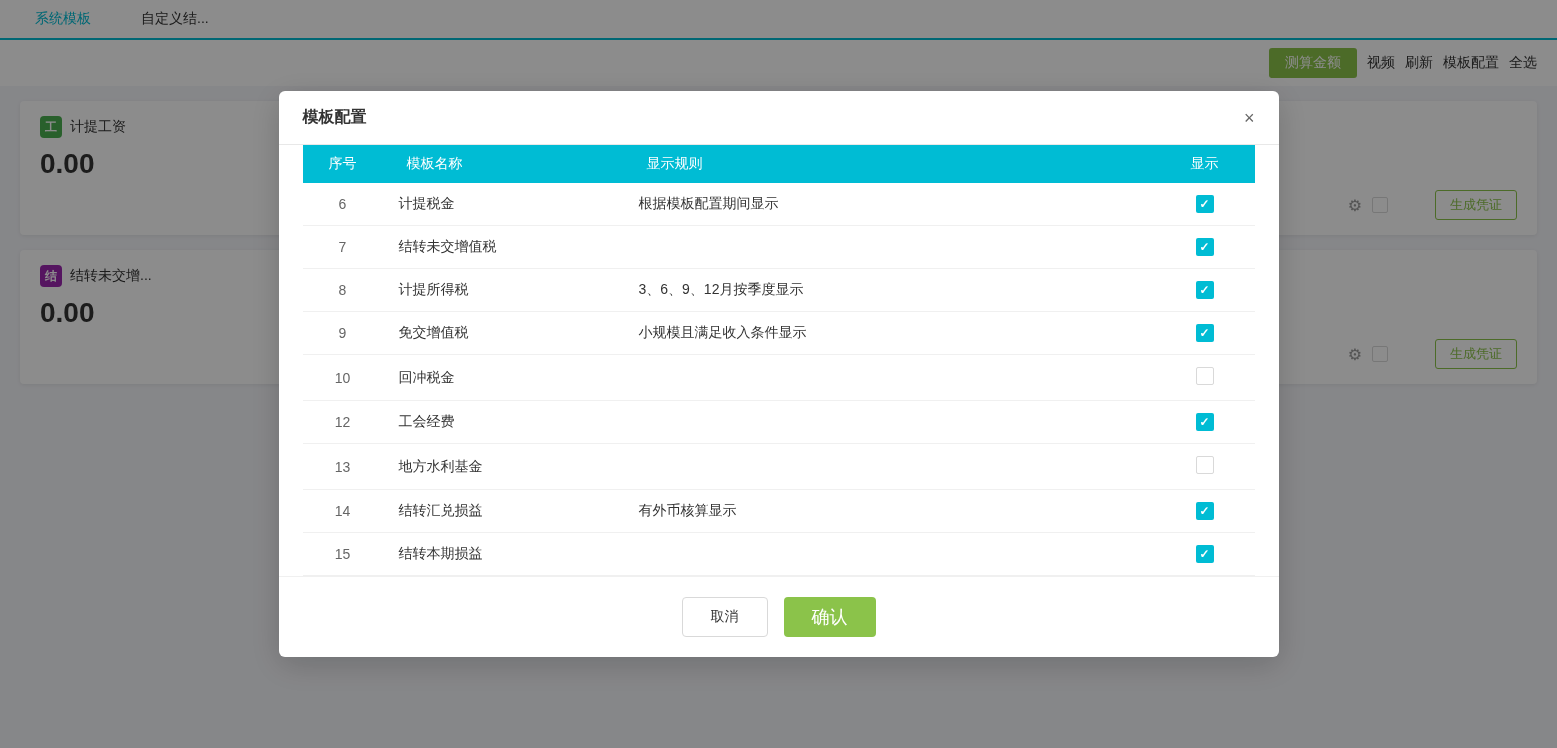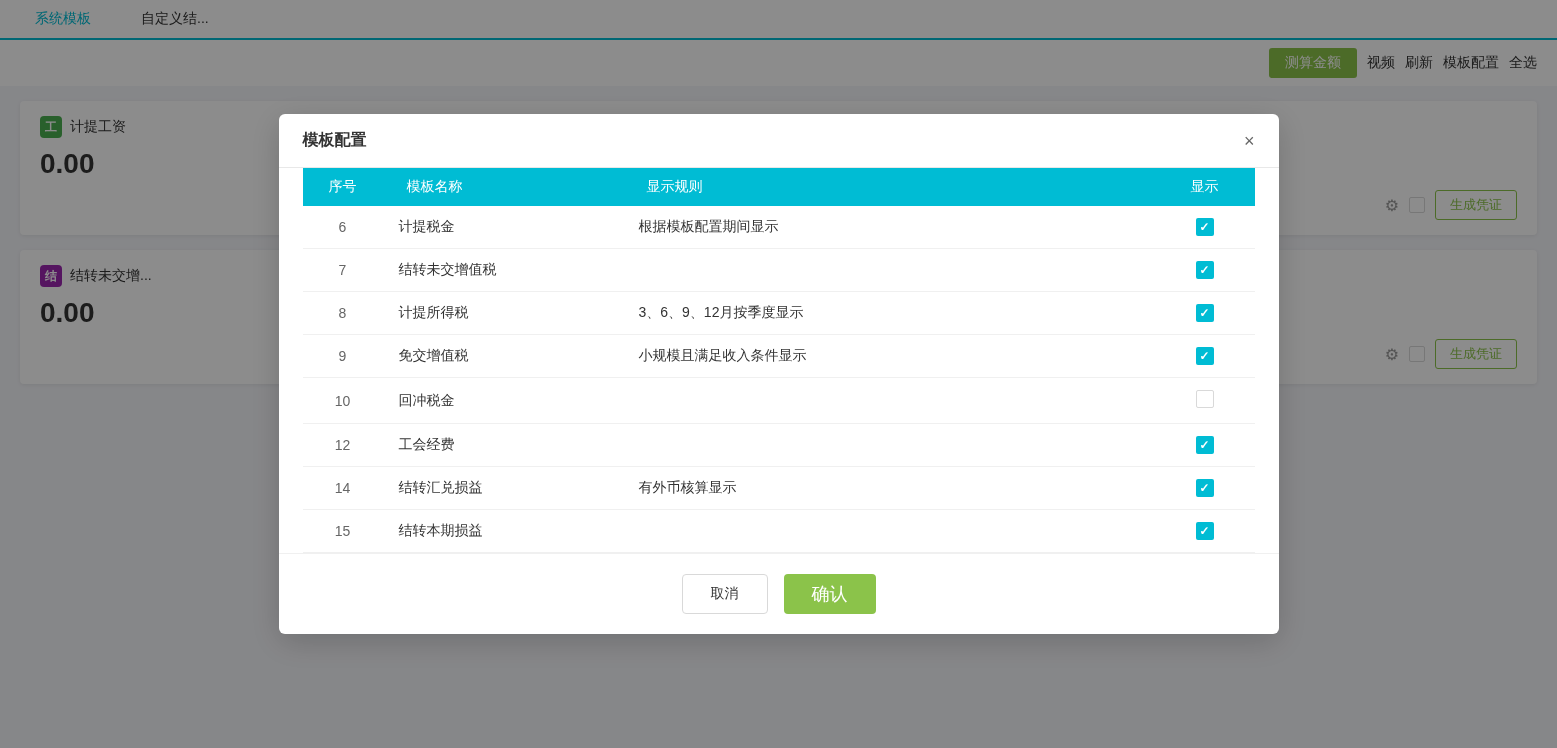--- a/index.html
+++ b/index.html
@@ -122,20 +122,21 @@
       margin-top: 10px;
     }
     .btn-generate {
       border: 1px solid #8bc34a;
       color: #8bc34a;
       background: #fff;
       padding: 5px 14px;
       border-radius: 3px;
       cursor: pointer;
       font-size: 13px;
+      margin-left: 37px;
     }
     .gear-icon {
       color: #999;
       font-size: 16px;
       cursor: pointer;
     }
     .checkbox-bg {
       width: 16px; height: 16px;
       border: 1px solid #d9d9d9;
       border-radius: 2px;
@@ -407,20 +408,26 @@
                 <td></td>
                 <td><div class="cb-unchecked"></div></td>
               </tr>
               <tr>
                 <td>12</td>
                 <td>工会经费</td>
                 <td></td>
                 <td><div class="cb-checked"></div></td>
               </tr>
               <tr>
+                <td>13</td>
+                <td>地方水利基金</td>
+                <td></td>
+                <td><div class="cb-unchecked"></div></td>
+              </tr>
+              <tr>
                 <td>14</td>
                 <td>结转汇兑损益</td>
                 <td>有外币核算显示</td>
                 <td><div class="cb-checked"></div></td>
               </tr>
               <tr>
                 <td>15</td>
                 <td>结转本期损益</td>
                 <td></td>
                 <td><div class="cb-checked"></div></td>

